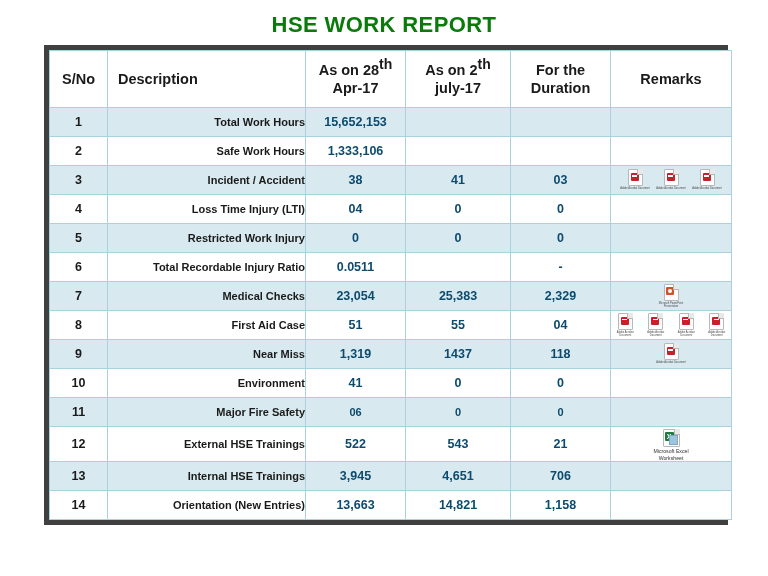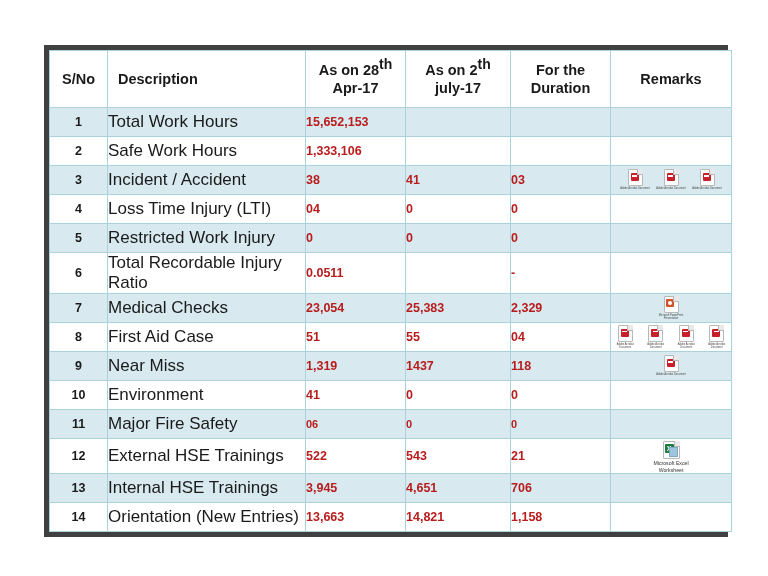--- a/index.html
+++ b/index.html
@@ -90,30 +90,31 @@
   tbody tr.alt  td { background: #d8eaf0; }
   tbody tr.plain td { background: #ffffff; }
 
   td.sno {
     text-align: center;
     font-size: 12.5px;
     font-weight: bold;
     color: #1a1a1a;
   }
   td.desc {
-    text-align: left;
+    text-align: right;
     padding-left: 10px;
-    font-size: 17px;
-    font-weight: normal;
+    font-size: 11px;
+    font-weight: bold;
     color: #1a1a1a;
   }
   td.num {
+    text-align: center;
     font-size: 12.5px;
     font-weight: bold;
-    color: #b91c1c;
+    color: #0c4a6e;
   }
   td.num.small { font-size: 11px; }
   td.remarks {
     text-align: center;
     padding: 1px 2px;
     height: 28px;
   }
 
   
   .icon-row {
@@ -218,20 +219,21 @@
 
   .remarks.stack-xls {
     padding-top: 2px;
   }
 </style>
 </head>
 <body>
 
 <div id="page">
 
+  <div class="report-title">HSE WORK REPORT</div>
 
   <div class="table-wrap">
     <table class="hse">
       <colgroup>
         <col class="c-sno">
           <col class="c-desc">
           <col class="c-apr">
         <col class="c-jul">
           <col class="c-dur">
           <col class="c-rem">

